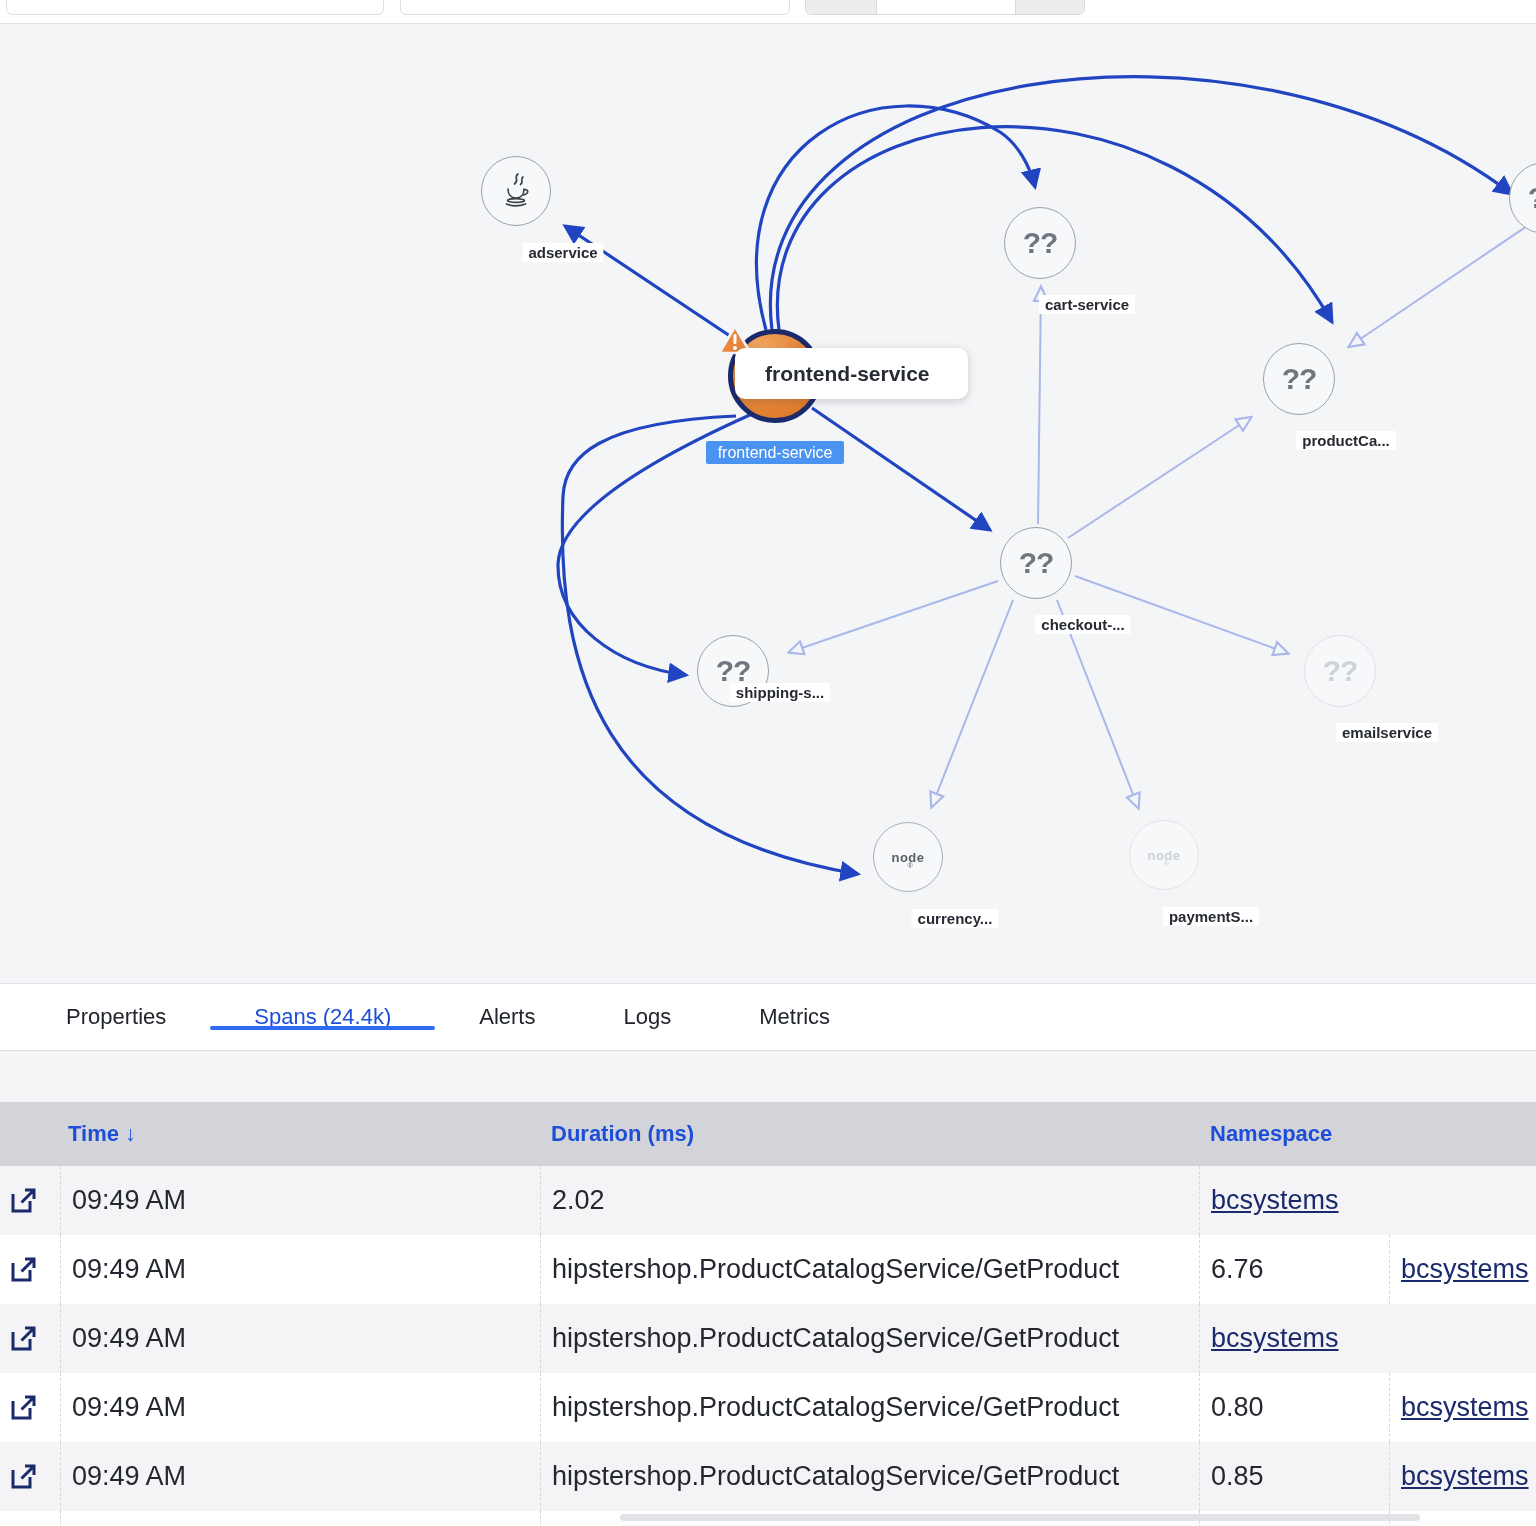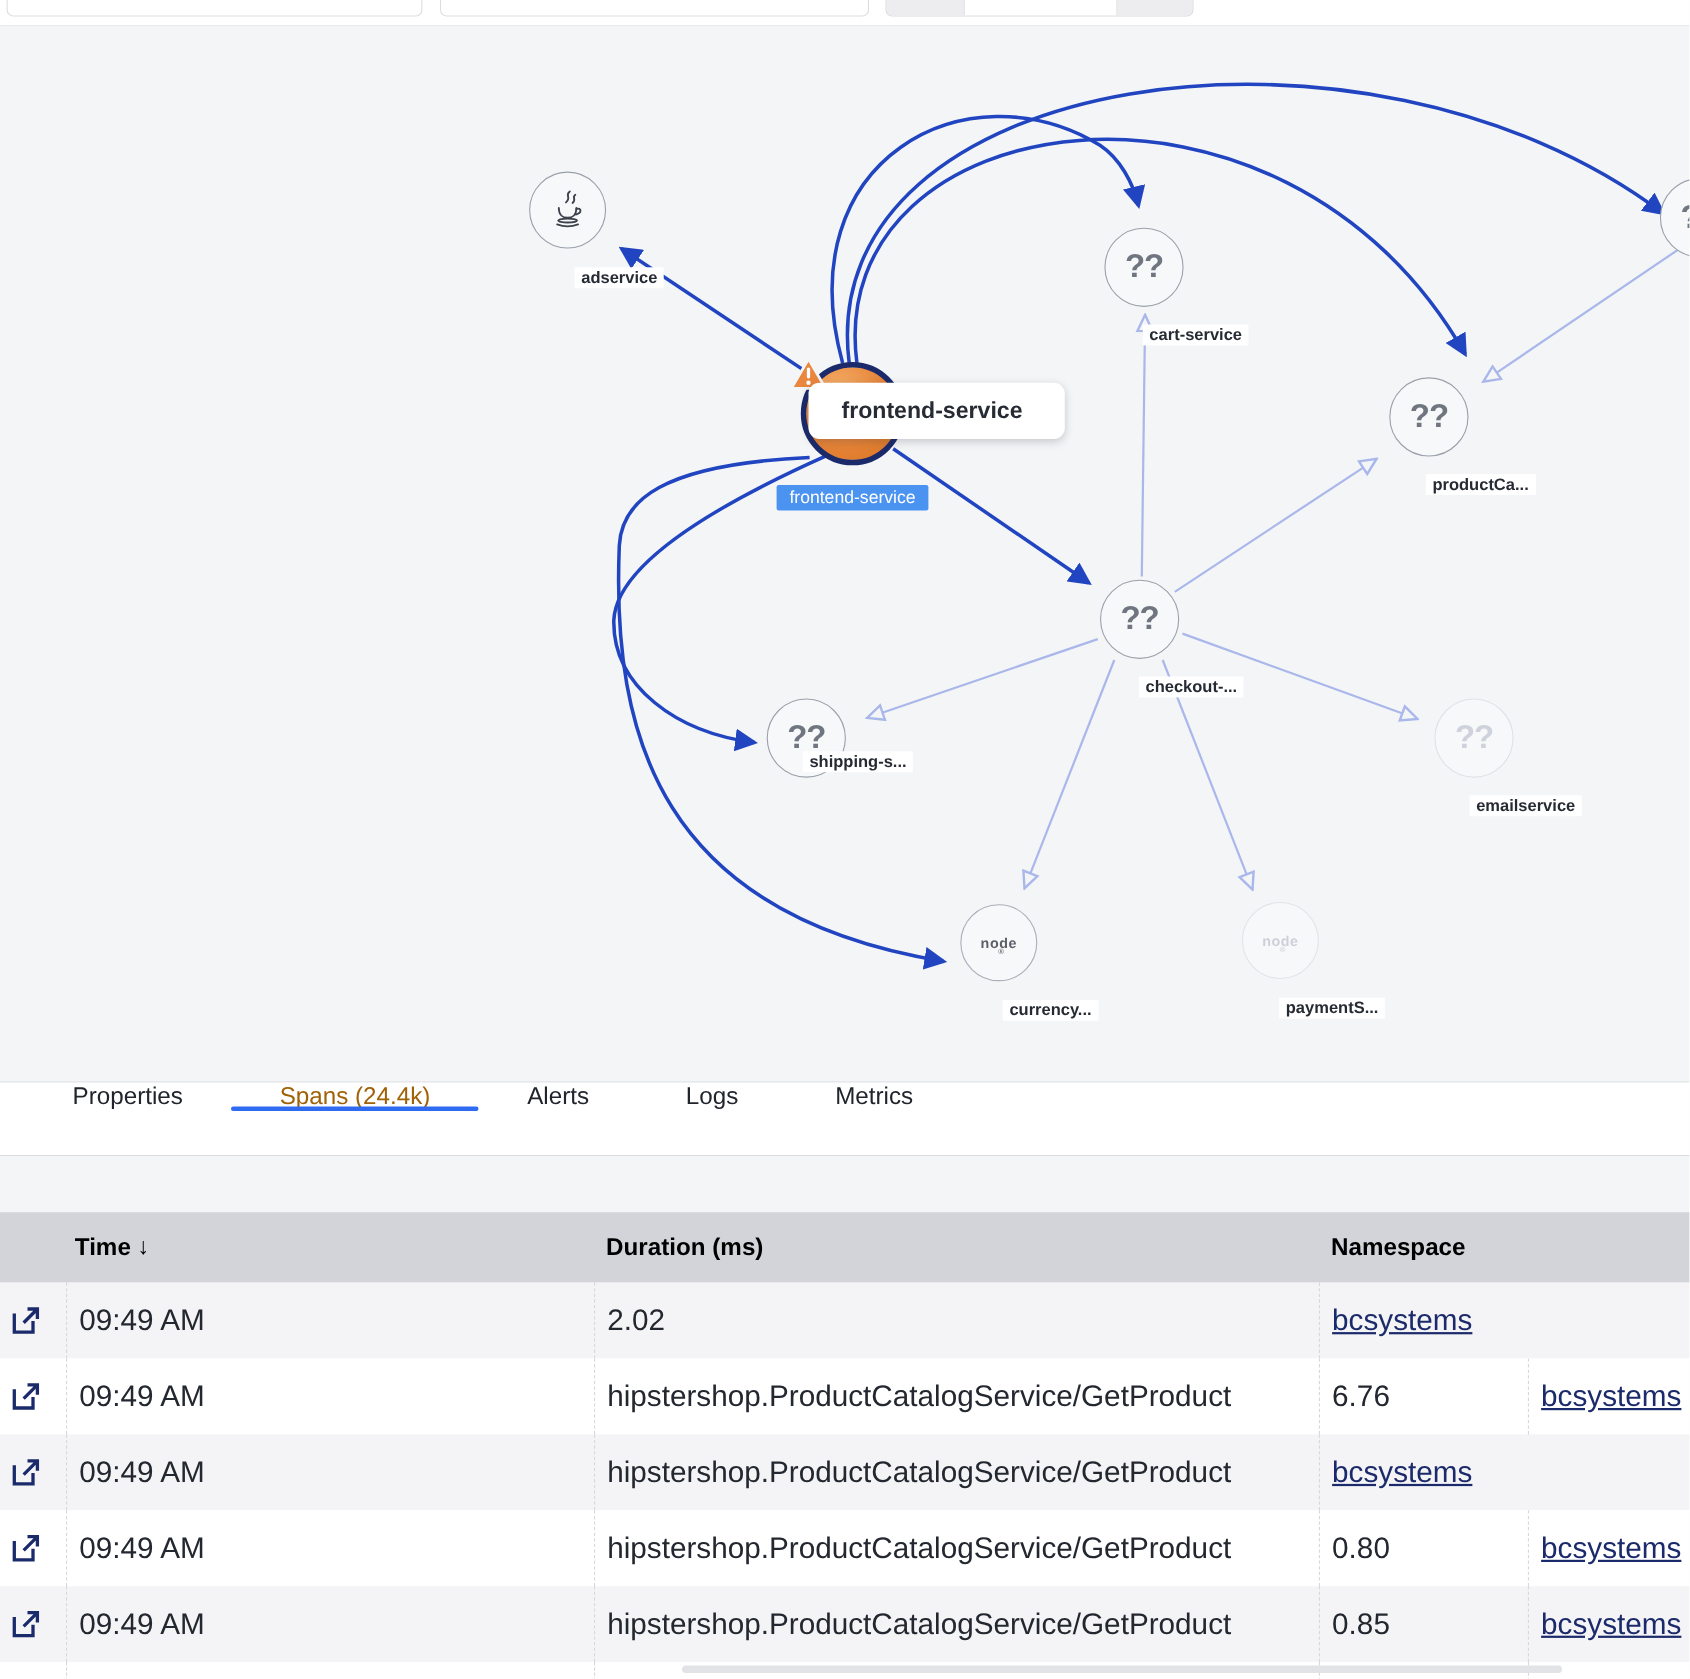--- a/index.html
+++ b/index.html
@@ -46,32 +46,32 @@
     font-size:21px; font-weight:bold; color:#262b34; }
   .nchip { position:absolute; z-index:4; background:#4b93f0; color:#fff;
     font-size:16px; width:138px; height:23px; display:flex; align-items:center;
     justify-content:center; border-radius:2px; }
   .nlabel { position:absolute; z-index:3; transform:translateX(-50%);
     background:#fff; padding:1px 6px; font-size:15px; font-weight:600;
     color:#262a33; white-space:nowrap;margin-left:47px; }
 
   
   .tabbar { height:67px; background:#fff; border-bottom:1px solid #d9dbdf;
-    display:flex; align-items:flex-start; padding-left:22px; }
+    display:flex; align-items:center; padding-left:22px; }
   .tab { position:relative; display:flex; align-items:center; padding:0 44px;
     font-size:22px; color:#20242c; cursor:pointer; }
-  .tab.active { color:#a16207; }
+  .tab.active { color:#1d4ed8;text-decoration:underline; }
   .tab.active::after { content:""; position:absolute; left:0; right:0; bottom:0;
     height:4px; background:#2e6bf0; border-radius:3px; }
   .gapstrip { height:51px; background:#f4f5f7; }
 
   
   .tbl-head { height:64px; background:#d2d4d9; display:grid;
     grid-template-columns:60px 480px 659px 190px 1fr; align-items:center;
-    font-size:22px; font-weight:bold; color:#000000; }
+    font-size:22px; font-weight:bold; color:#1d4ed8; }
   .tbl-head .hc { padding-left:8px; display:flex; align-items:center; gap:6px; }
   .tbl-head .hc.dur, .tbl-head .hc.ns { padding-left:11px; }
   .sortarrow { font-size:21px; font-weight:bold; }
   .trow { height:69px; display:grid; grid-template-columns:60px 480px 659px 190px 1fr;
     align-items:center; font-size:27px; color:#23272f; background:#fff; }
   .trow.odd { background:#f4f4f6; }
   .trow .cell { height:100%; display:flex; align-items:center; padding-left:11px;
     border-left:1px dashed #d7d8dc; }
   .trow .iconcell { border-left:none; padding-left:8px; }
   .nslink { color:#1b2a6b; text-decoration:underline; font-weight:500; }

